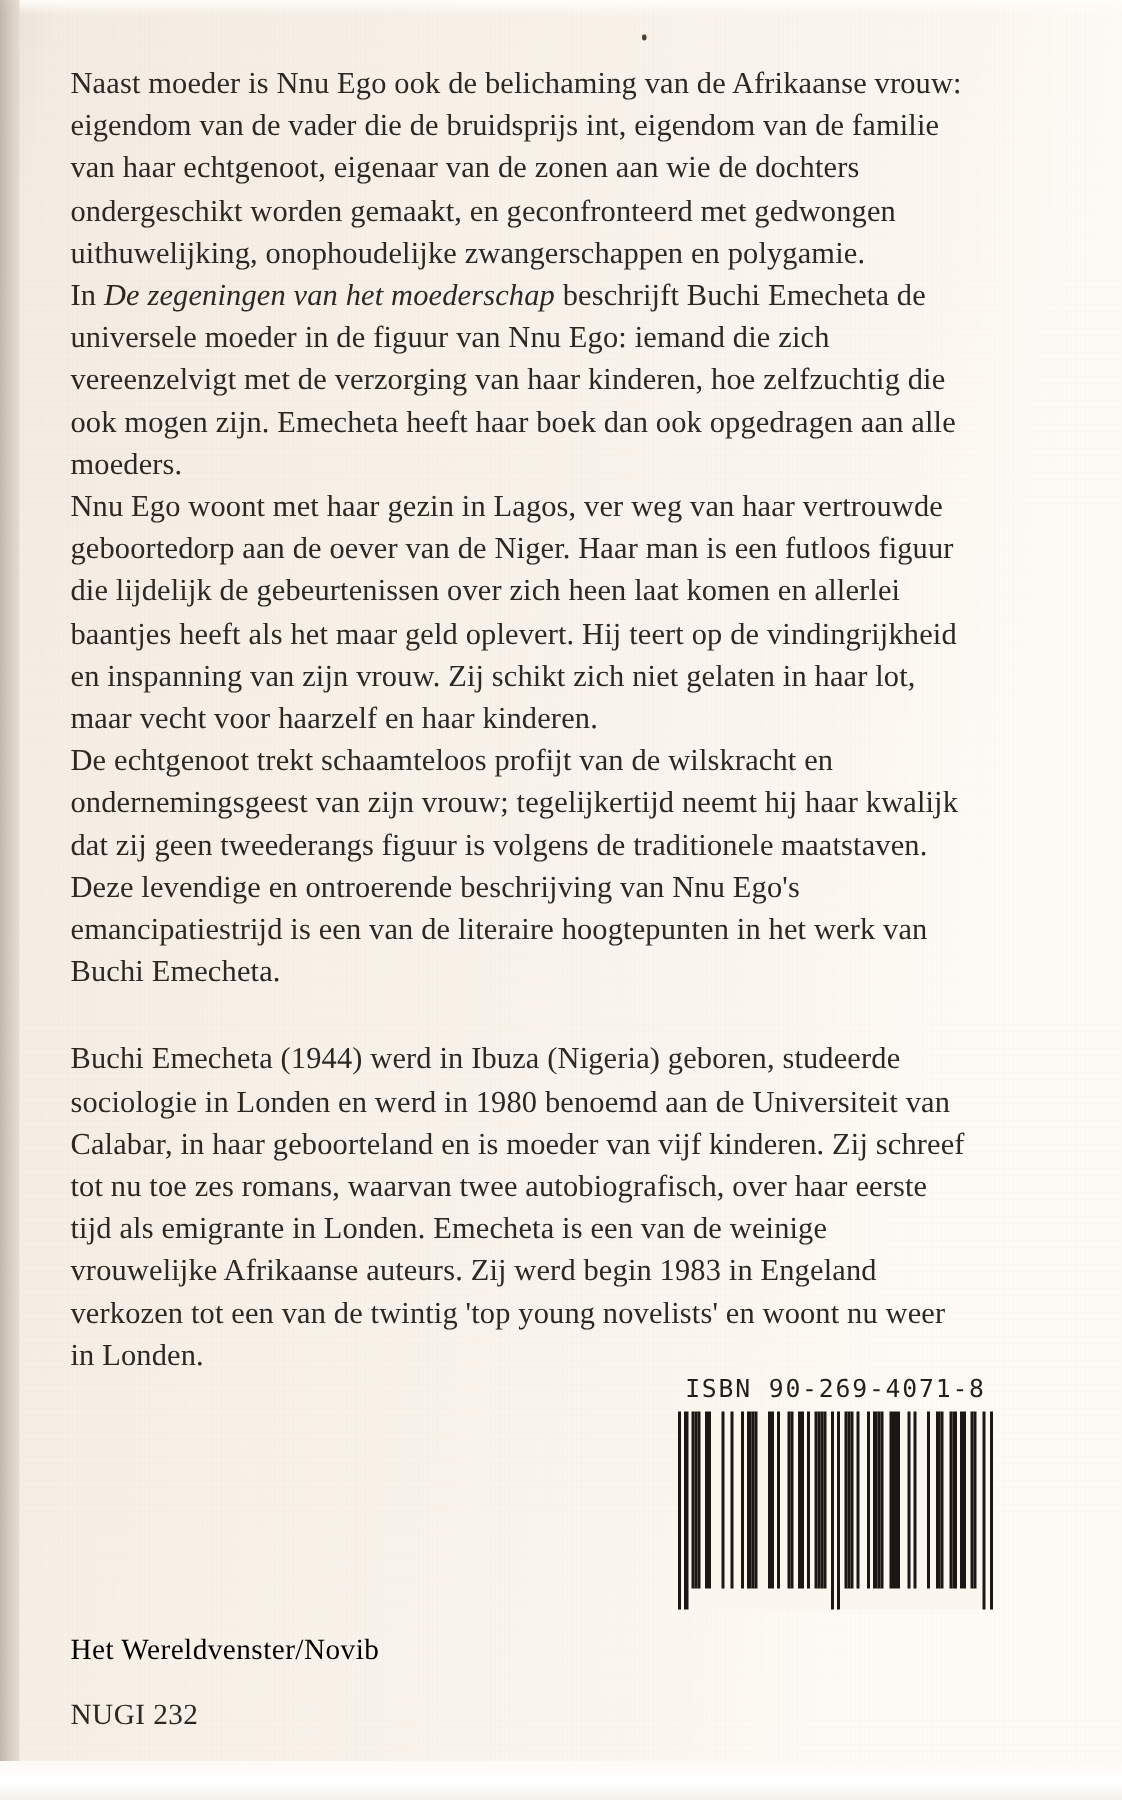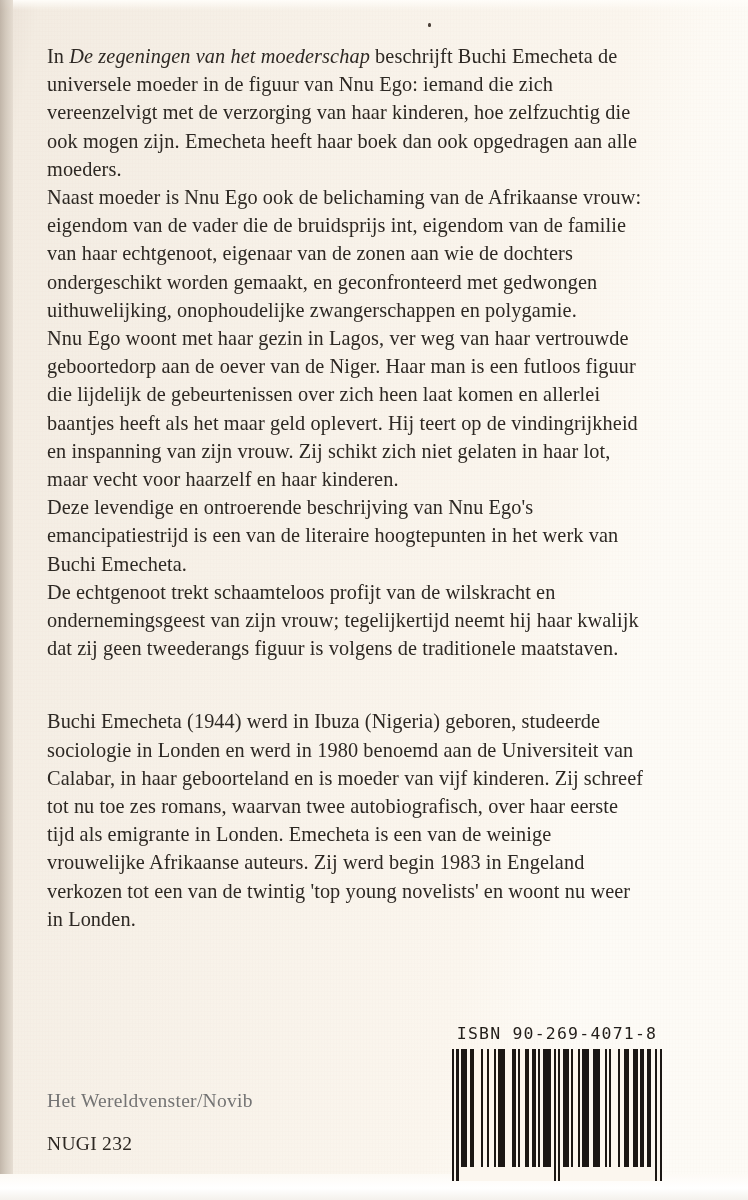--- a/index.html
+++ b/index.html
@@ -85,46 +85,46 @@
     color: #2d2823;
     font-size: 20.3px;
     line-height: 28.2px;
     letter-spacing: .1px;
     text-align: left;
   }
   .blurb .book-title {
     font-style: italic;
   }
   .bio {
-    margin-top: 45px;
+    margin-top: 30px;
   }
 
   .imprint {
     position: absolute;
     left: 47px;
     top: 1089px;
-    color: #737373;
+    color: #000000;
     font-size: 19.5px;
     line-height: 24px;
     letter-spacing: .3px;
   }
   .nugi {
     position: absolute;
     left: 47px;
     top: 1132px;
     color: #2d2823;
     font-size: 19.5px;
     line-height: 24px;
     letter-spacing: .3px;
   }
 
   .barcode-block {
     position: absolute;
     left: 452px;
-    top: 1024px;
+    top: 916px;
     width: 210px;
   }
   .isbn-line {
     font-family: "DejaVu Sans Mono", monospace;
     font-size: 16.5px;
     letter-spacing: 1.2px;
     color: #221e1a;
     text-align: center;
     margin-bottom: 6px;
     white-space: nowrap;
@@ -172,25 +172,25 @@
   <div class="paper-wash"></div>
   <div class="paper-grain"></div>
   <div class="edge-top"></div>
   <div class="edge-left"></div>
   <div class="edge-bottom"></div>
   <div class="speck"></div>
 
   <div class="content">
 
     <div class="blurb">
+      <p>Naast moeder is Nnu Ego ook de belichaming van de Afrikaanse vrouw: eigendom van de vader die de bruidsprijs int, eigendom van de familie van haar echtgenoot, eigenaar van de zonen aan wie de dochters ondergeschikt worden gemaakt, en geconfronteerd met gedwongen uithuwelijking, onophoudelijke zwangerschappen en polygamie.</p>
       <p><span>In </span><span class="book-title">De zegeningen van het moederschap</span><span> beschrijft Buchi Emecheta de universele moeder in de figuur van Nnu Ego: iemand die zich vereenzelvigt met de verzorging van haar kinderen, hoe zelfzuchtig die ook mogen zijn. Emecheta heeft haar boek dan ook opgedragen aan alle moeders.</span></p>
-      <p>Naast moeder is Nnu Ego ook de belichaming van de Afrikaanse vrouw: eigendom van de vader die de bruidsprijs int, eigendom van de familie van haar echtgenoot, eigenaar van de zonen aan wie de dochters ondergeschikt worden gemaakt, en geconfronteerd met gedwongen uithuwelijking, onophoudelijke zwangerschappen en polygamie.</p>
       <p>Nnu Ego woont met haar gezin in Lagos, ver weg van haar vertrouwde geboortedorp aan de oever van de Niger. Haar man is een futloos figuur die lijdelijk de gebeurtenissen over zich heen laat komen en allerlei baantjes heeft als het maar geld oplevert. Hij teert op de vindingrijkheid en inspanning van zijn vrouw. Zij schikt zich niet gelaten in haar lot, maar vecht voor haarzelf en haar kinderen.</p>
+      <p>De echtgenoot trekt schaamteloos profijt van de wilskracht en ondernemingsgeest van zijn vrouw; tegelijkertijd neemt hij haar kwalijk dat zij geen tweederangs figuur is volgens de traditionele maatstaven.</p>
       <p>Deze levendige en ontroerende beschrijving van Nnu Ego's emancipatiestrijd is een van de literaire hoogtepunten in het werk van Buchi Emecheta.</p>
-      <p>De echtgenoot trekt schaamteloos profijt van de wilskracht en ondernemingsgeest van zijn vrouw; tegelijkertijd neemt hij haar kwalijk dat zij geen tweederangs figuur is volgens de traditionele maatstaven.</p>
     </div>
 
     <div class="bio">
       <p>Buchi Emecheta (1944) werd in Ibuza (Nigeria) geboren, studeerde sociologie in Londen en werd in 1980 benoemd aan de Universiteit van Calabar, in haar geboorteland en is moeder van vijf kinderen. Zij schreef tot nu toe zes romans, waarvan twee autobiografisch, over haar eerste tijd als emigrante in Londen. Emecheta is een van de weinige vrouwelijke Afrikaanse auteurs. Zij werd begin 1983 in Engeland verkozen tot een van de twintig 'top young novelists' en woont nu weer in Londen.</p>
     </div>
 
   </div>
 
   <div class="imprint">Het Wereldvenster/Novib</div>
   <div class="nugi">NUGI 232</div>

